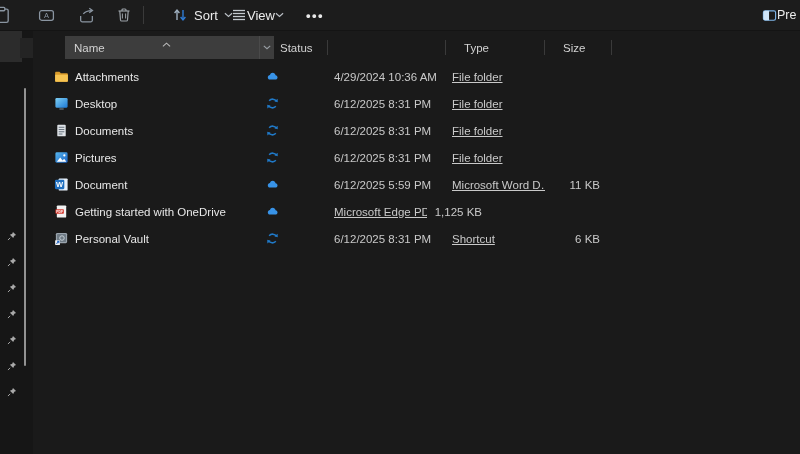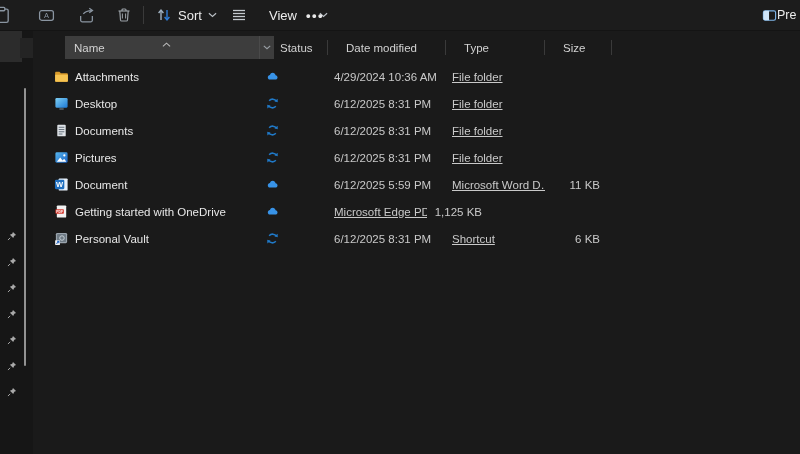--- a/index.html
+++ b/index.html
@@ -11,22 +11,22 @@
   .toolbar{position:absolute;top:0;left:0;width:800px;height:31px;background:#1c1c1c;
            border-bottom:1px solid #141414;overflow:hidden;}
   .tbtn{position:absolute;top:0;height:30px;display:flex;align-items:center;background:none;border:none;
         padding:0;margin:0;color:#ececec;font:13px "Liberation Sans","DejaVu Sans",sans-serif;cursor:default;}
   .tbtn svg{display:block;}
   #paste{left:-7px}
   #rename{left:38px}
   #share{left:78px}
   #delete{left:116px}
   .tsep{position:absolute;left:143px;top:6px;width:1px;height:18px;background:#3a3a3a;}
-  #sort{left:156px;gap:6px;}
-  #view{left:231px;gap:22px;}
+  #sort{left:172px;gap:6px;}
+  #view{left:231px;gap:0;}
   #more{left:306px;font-size:13px;font-weight:bold;letter-spacing:1.5px;color:#e8e8e8;}
   #preview{left:762px;font-size:12.5px;}
   
   .sidebar{position:absolute;top:31px;left:0;width:33px;height:423px;background:#161616;}
   .corner-remnant{position:absolute;top:0;left:0;width:22px;height:31px;background:#2c2c2c;}
   .nav-remnant{position:absolute;top:7px;left:20px;width:13px;height:20px;background:#242424;}
   .scrollthumb{position:absolute;top:57px;left:24px;width:2px;height:278px;background:#929292;border-radius:1px;}
   .pin-col{position:absolute;top:199px;left:6px;display:flex;flex-direction:column;gap:14px;}
   .pin{width:12px;height:12px;}
   .pin svg{width:12px;height:12px;display:block;}
@@ -203,23 +203,20 @@
           </svg></span>
       <span class="h-chevbox">
           <svg viewBox="0 0 10 6" width="8" height="5">
             <path d="M1 1l4 3.5L9 1" fill="none" stroke="#9aa0a6" stroke-width="1.4"></path>
           </svg>
         </span>
     </div>
     <div class="h h-status">
         <span>Status</span>
       </div>
-    <div class="h h-date">
-        <span>Date modified</span>
-      </div>
     <div class="h h-type">
         <span>Type</span>
       </div>
     <div class="h h-size">
         <span>Size</span>
       </div>
     <div class="hsep hsep1"></div>
     <div class="hsep hsep2"></div>
     <div class="hsep hsep3"></div>
     <div class="hsep hsep4"></div>

